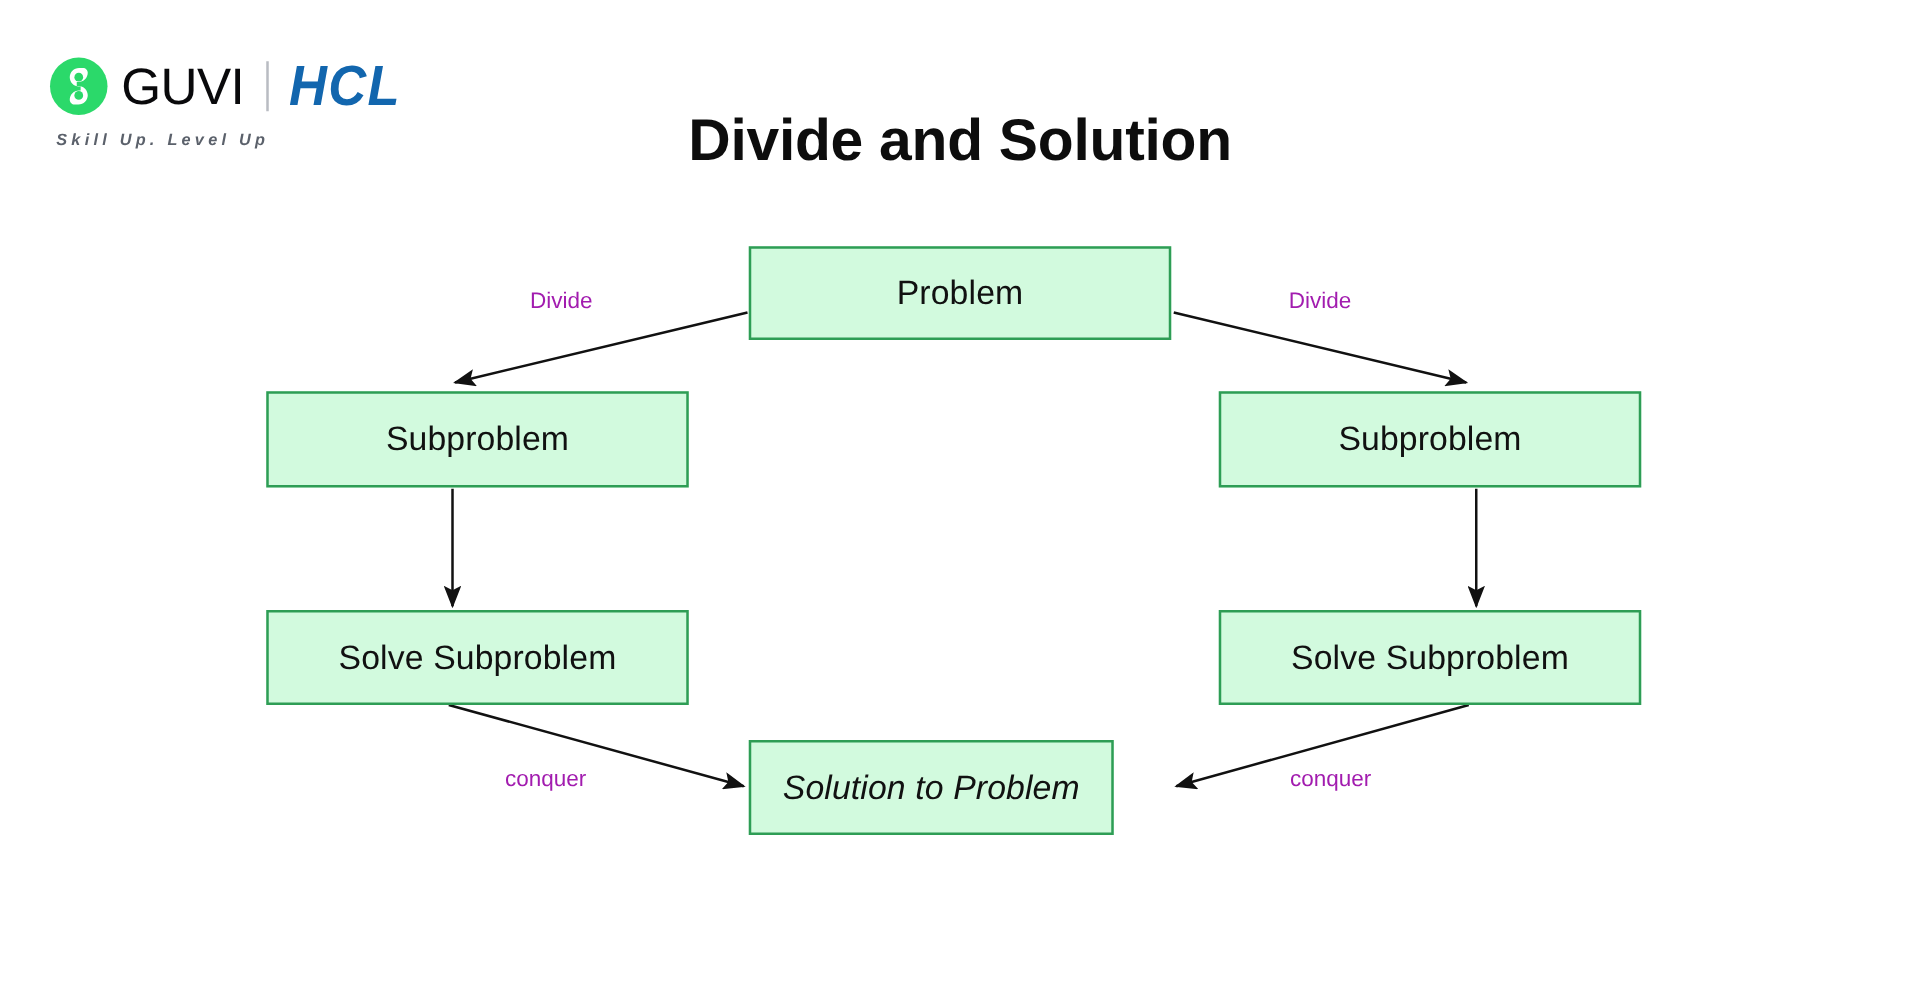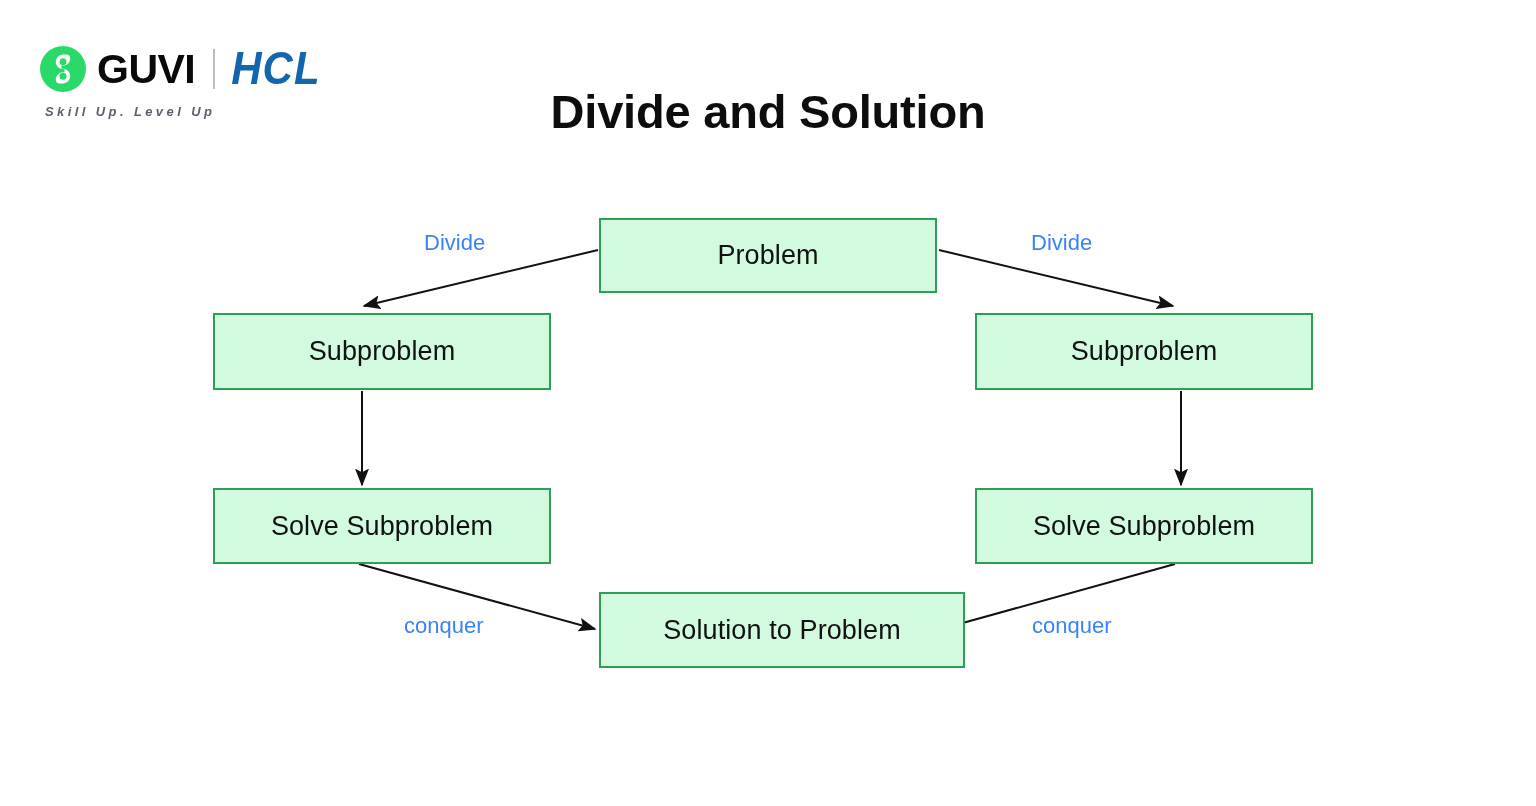--- a/index.html
+++ b/index.html
@@ -43,21 +43,21 @@
     background: #2bd96a;
     display: flex;
     align-items: center;
     justify-content: center;
     flex: 0 0 auto;
   }
   #guvi-mark svg { display: block; }
   #guvi-word {
     font-family: "Liberation Sans", sans-serif;
     font-size: 41px;
-    font-weight: 700;
+    font-weight: 400;
     letter-spacing: -0.5px;
     color: #09090b;
     margin-left: 11px;
     line-height: 1;
   }
   #brand-divider {
     width: 2px;
     height: 40px;
     background: #b9bcc2;
     margin: 0 16px 0 18px;
@@ -125,31 +125,31 @@
   }
   .node .node-label {
     font-size: 27px;
     font-weight: 400;
     color: #111111;
     letter-spacing: 0.1px;
     white-space: nowrap;
   }
   .edge-label {
     position: absolute;
-    font-size: 22px;
-    color: #3b82f6;
+    font-size: 18px;
+    color: #a21caf;
     white-space: nowrap;
   }
 
-  #node-problem      { left: 599px; top: 218px; width: 338px; height: 75px; }
+  #node-problem      { left: 599px; top: 197px; width: 338px; height: 75px; }
   #node-sub-left     { left: 213px; top: 313px; width: 338px; height: 77px; }
   #node-sub-right    { left: 975px; top: 313px; width: 338px; height: 77px; }
   #node-solve-left   { left: 213px; top: 488px; width: 338px; height: 76px; }
   #node-solve-right  { left: 975px; top: 488px; width: 338px; height: 76px; }
-  #node-solution     { left: 599px; top: 592px; width: 366px; height: 76px; }
+  #node-solution     { left: 599px; top: 592px; width: 292px; height: 76px; font-style: italic; }
 
   #label-divide-left  { left: 424px; top: 230px; }
   #label-divide-right { left: 1031px; top: 230px; }
   #label-conquer-left { left: 404px; top: 613px; }
   #label-conquer-right{ left: 1032px; top: 613px; }
 </style>
 </head>
 <body>
 
 <div id="slide">

